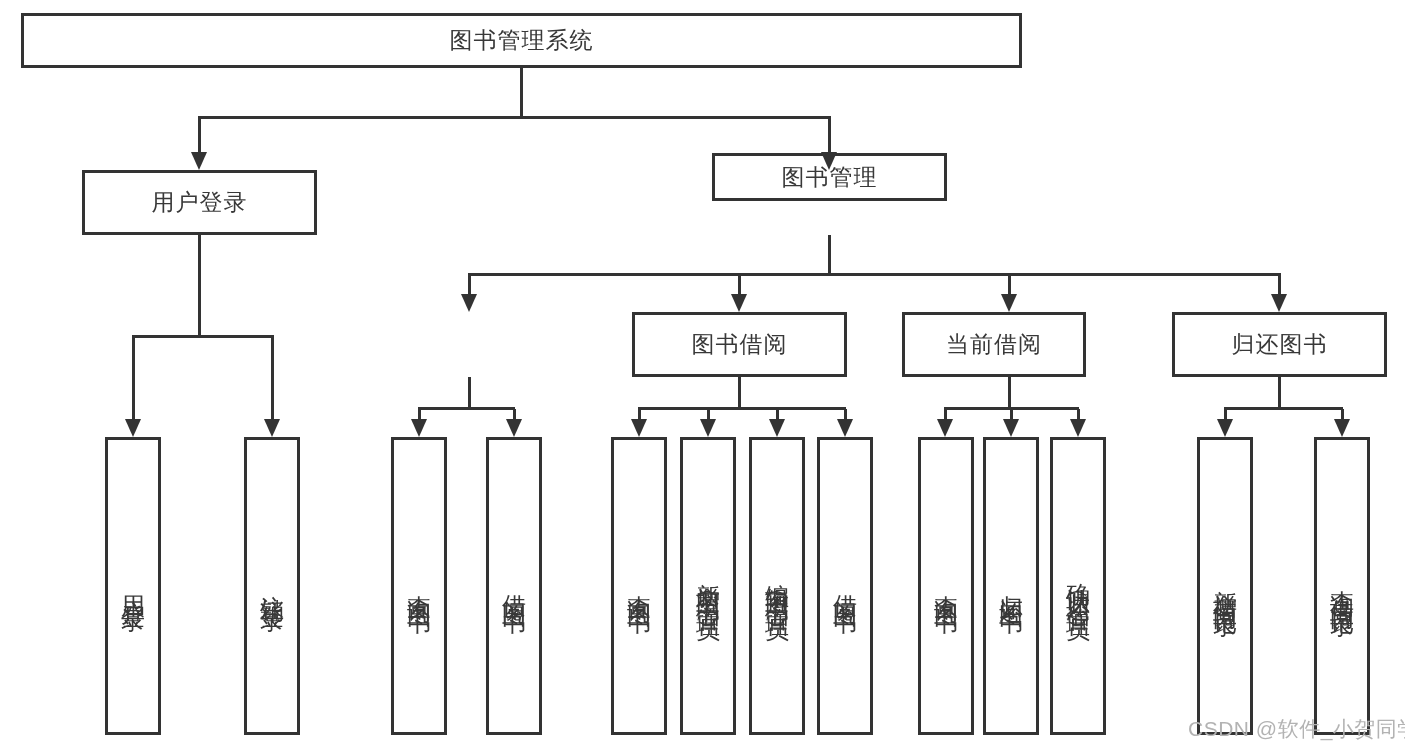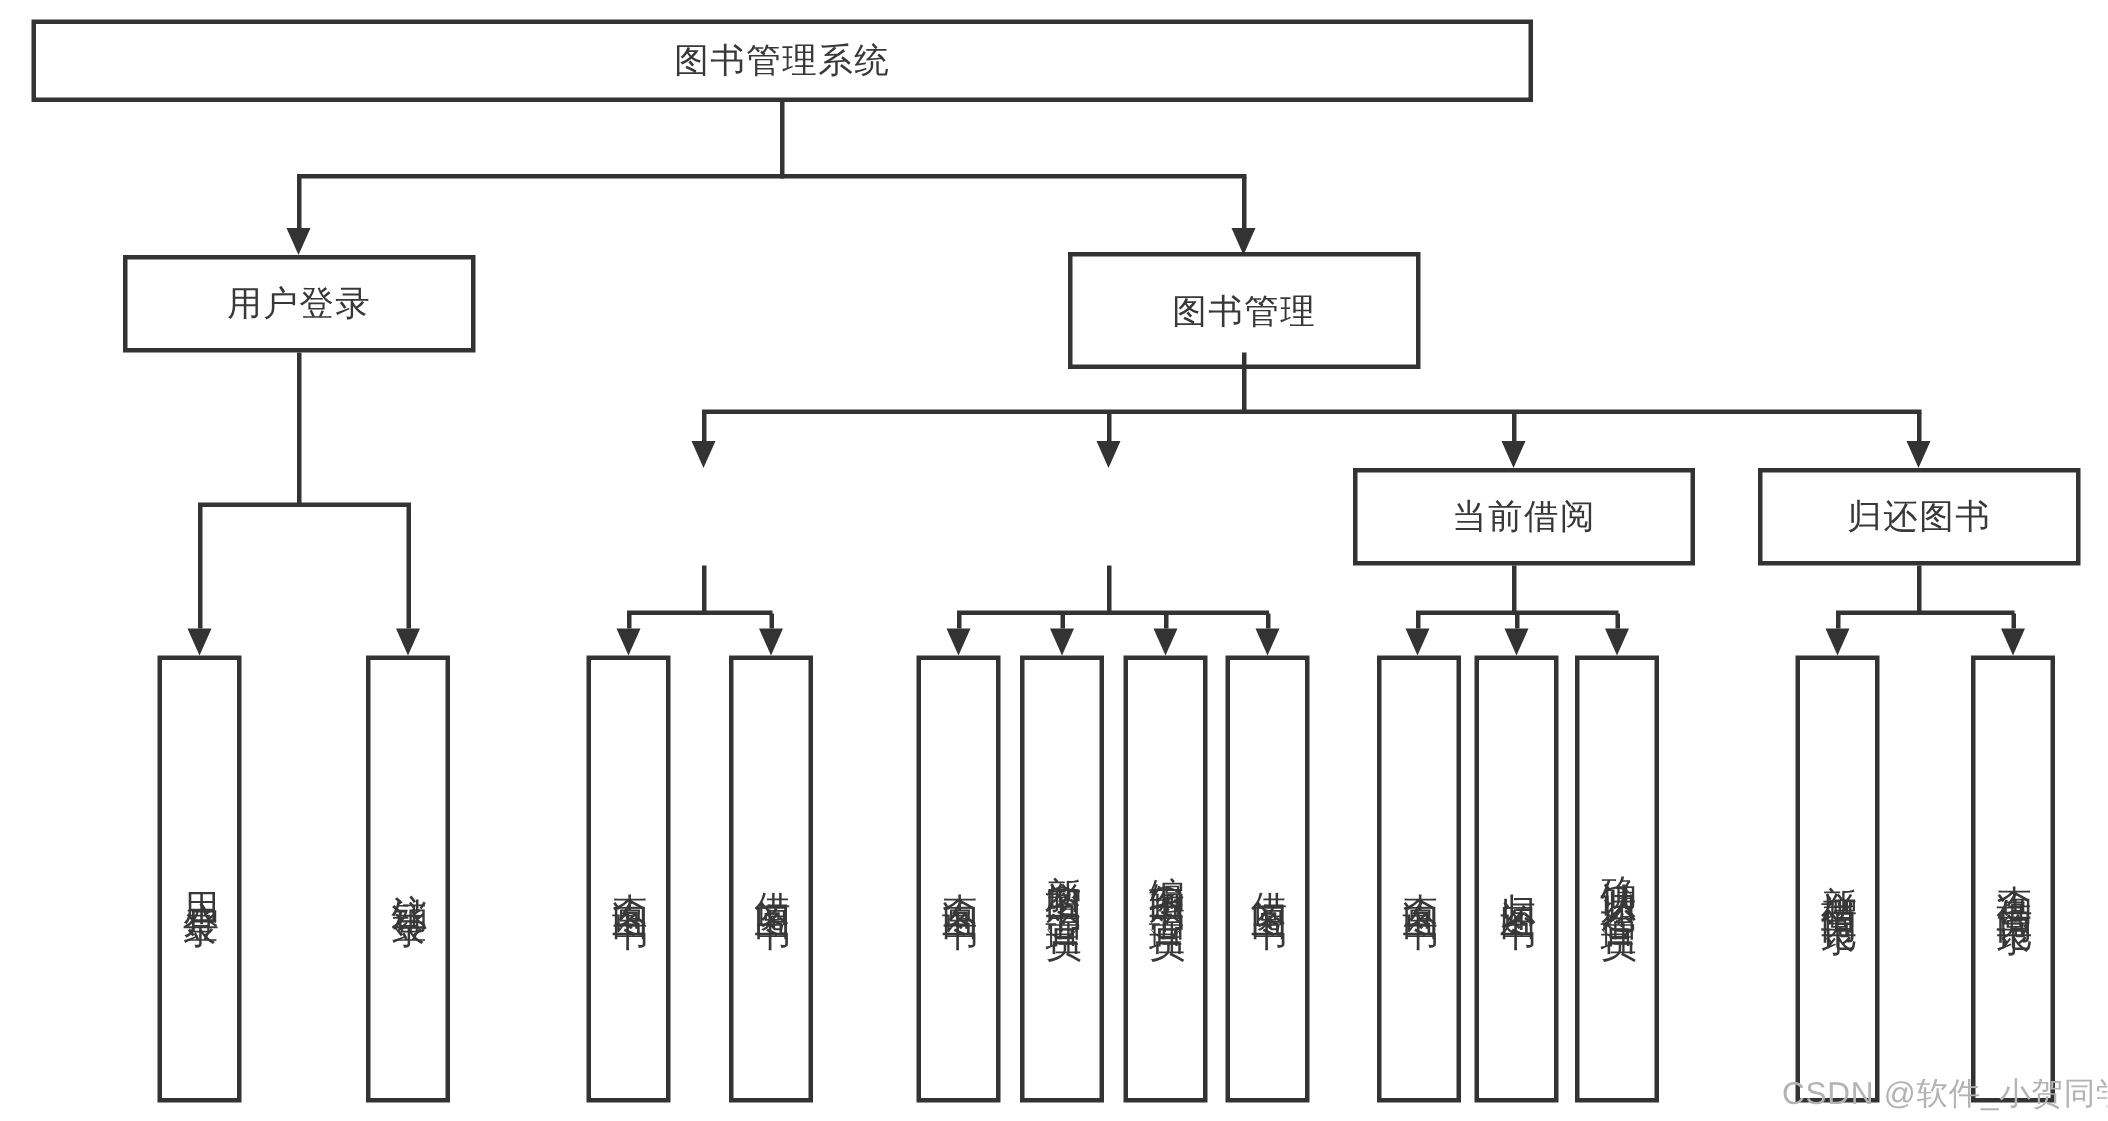--- a/index.html
+++ b/index.html
@@ -55,25 +55,28 @@
 
 <div class="canvas">
 
   <div class="box h" style="left:21px; top:13px; width:1001px; height:55px;">
     <span>图书管理系统</span>
   </div>
 
   <div class="box h" style="left:82px; top:170px; width:235px; height:65px;">
     <span>用户登录</span>
   </div>
-  <div class="box h" style="left:712px; top:168px; width:235px; height:78px;">
+  <div class="box h" style="left:712px; top:153px; width:235px; height:48px;">
     <span>图书管理</span>
   </div>
 
-  <div class="box h" style="left:902px; top:312px; width:228px; height:65px;">
+  <div class="box h" style="left:632px; top:312px; width:215px; height:65px;">
+    <span>图书借阅</span>
+  </div>
+  <div class="box h" style="left:902px; top:312px; width:184px; height:65px;">
     <span>当前借阅</span>
   </div>
   <div class="box h" style="left:1172px; top:312px; width:215px; height:65px;">
     <span>归还图书</span>
   </div>
 
   <div class="box v" style="left:105px;">
     <span class="vtext">用户登录</span>
   </div>
   <div class="box v" style="left:244px;">

